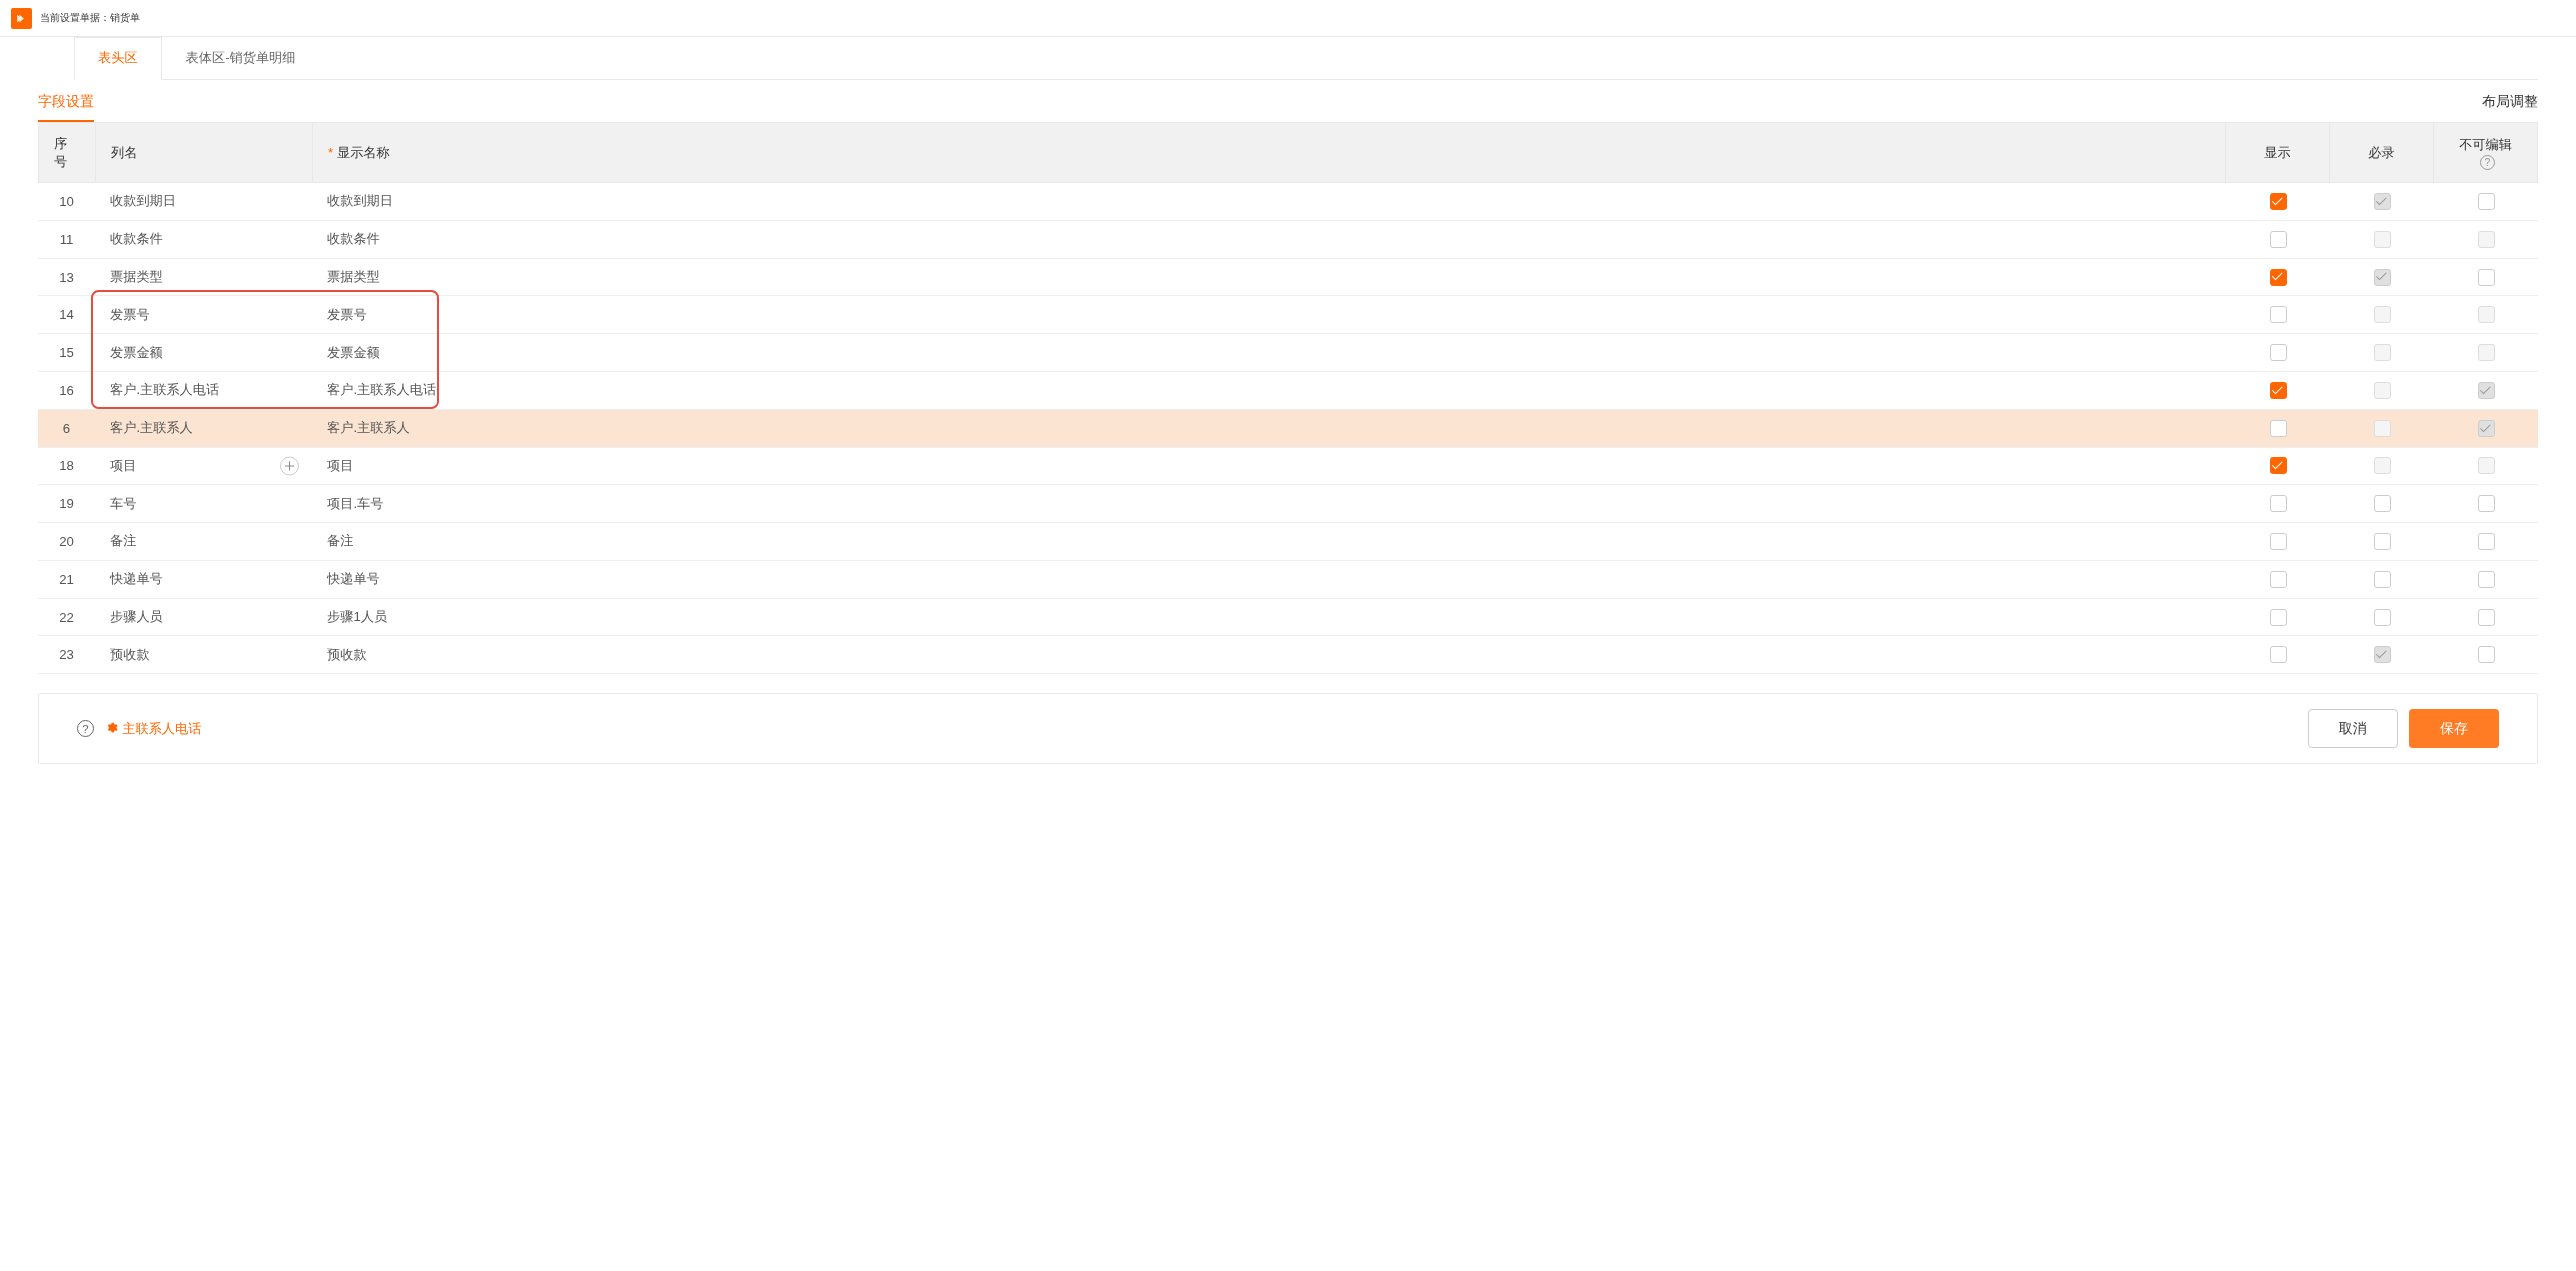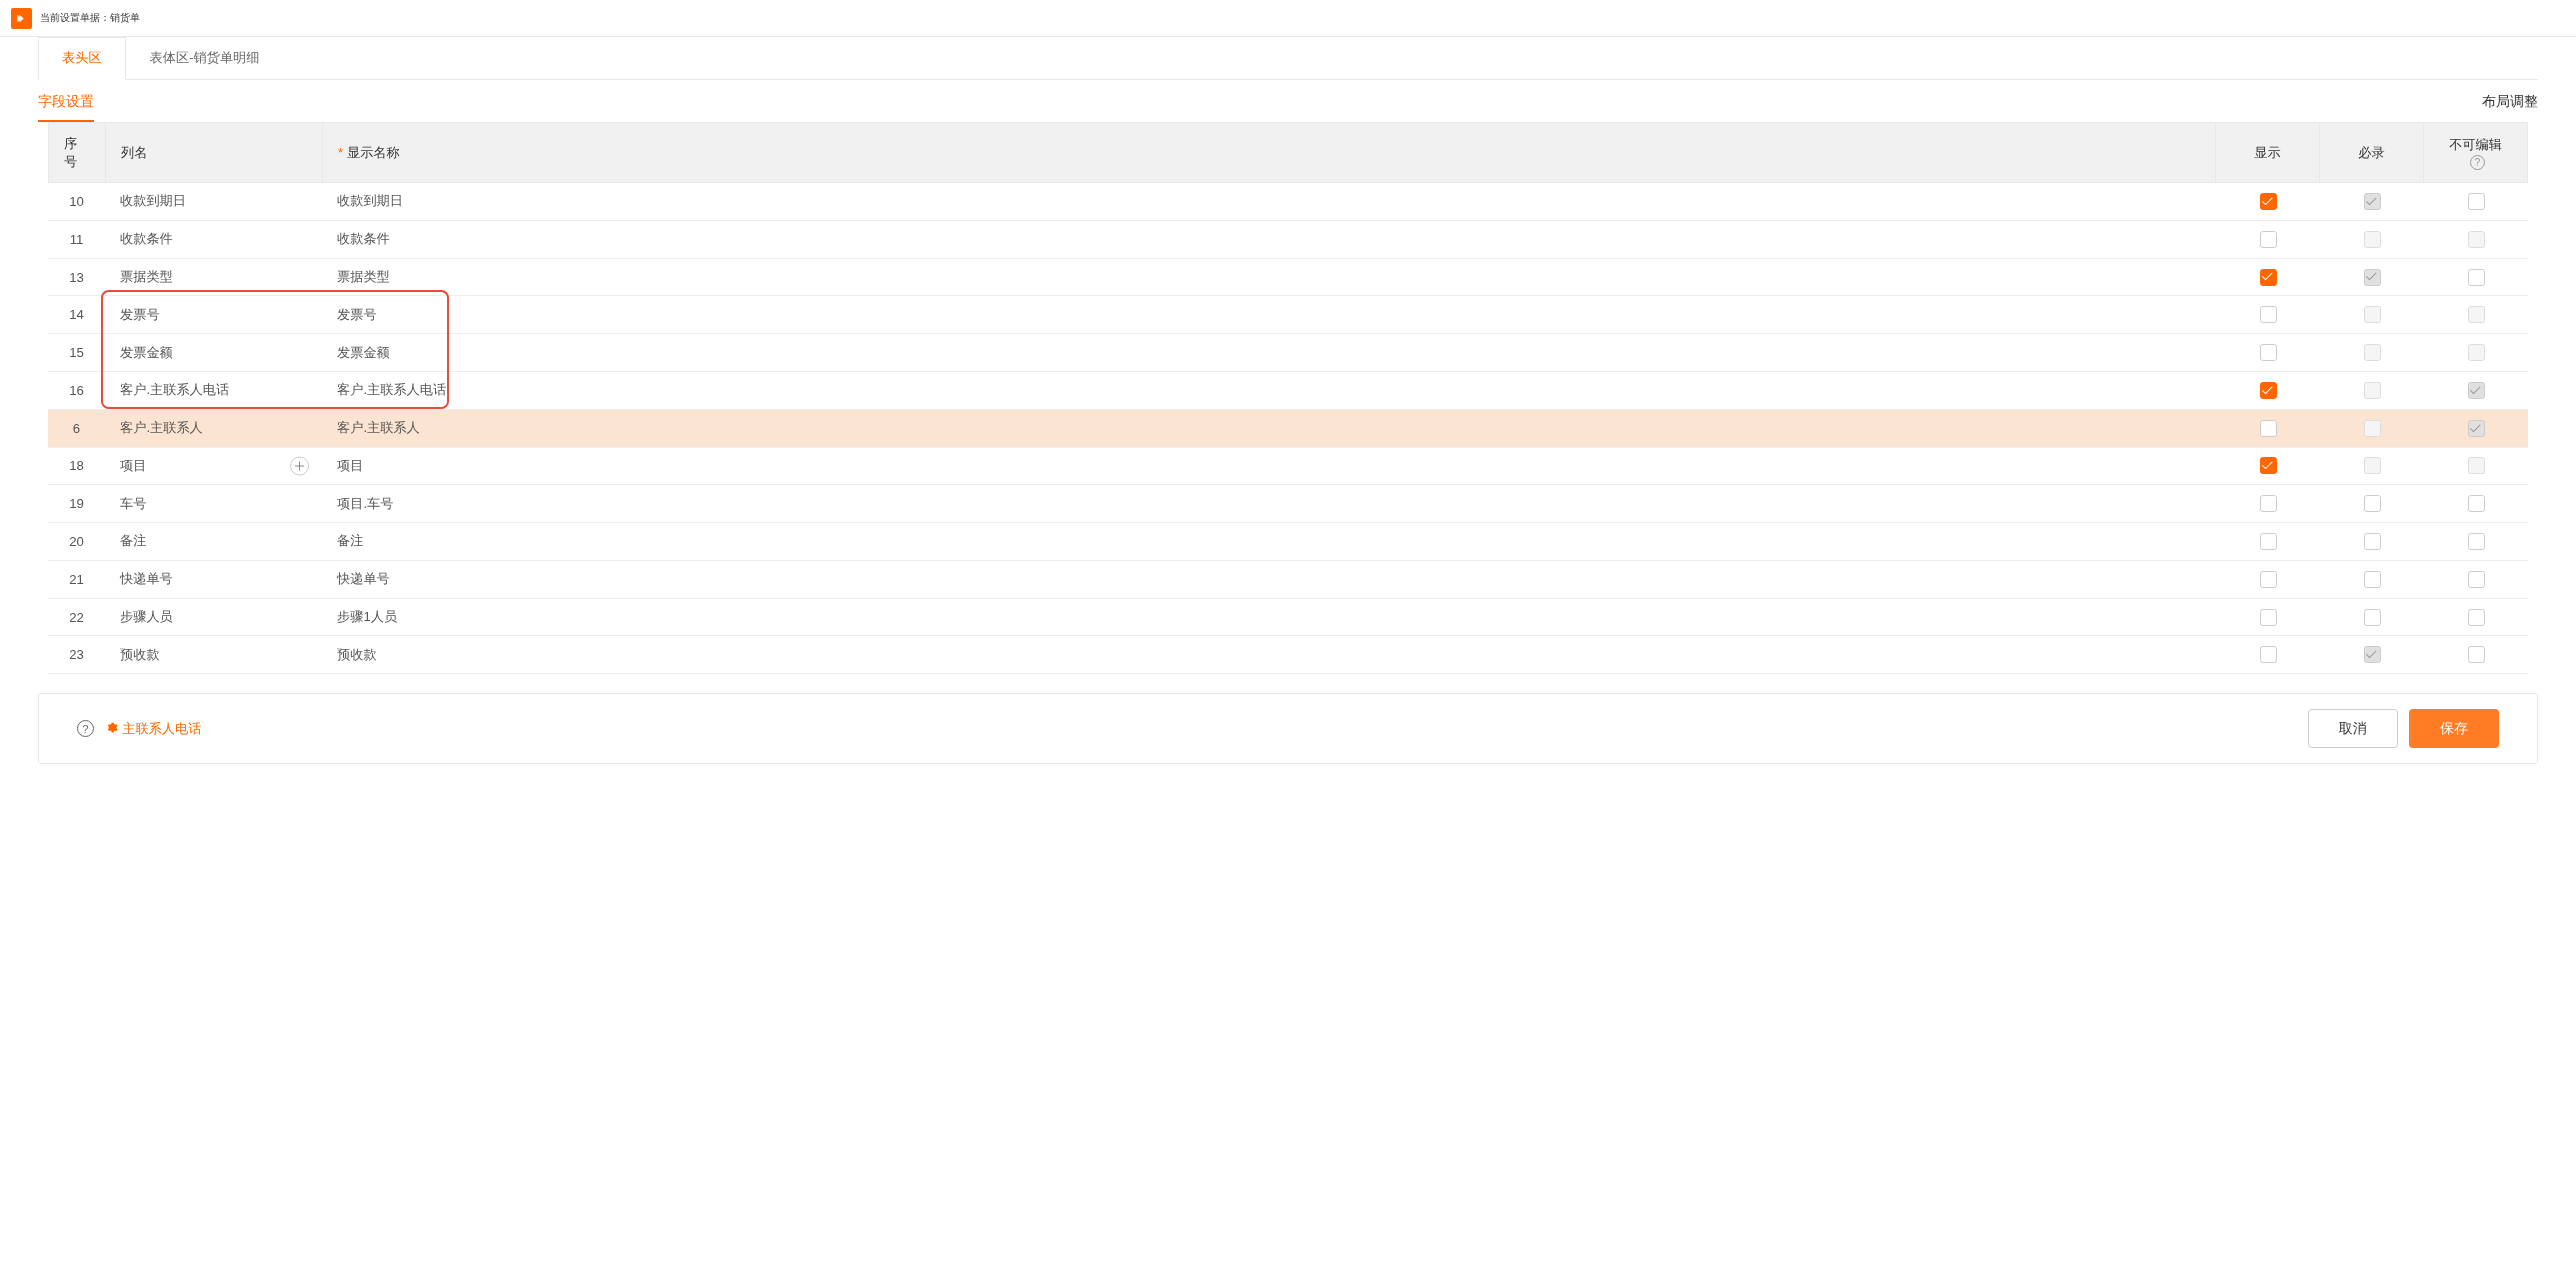--- a/index.html
+++ b/index.html
@@ -37,20 +37,21 @@
     .header-title {
       font-size: 10px;
       color: #333;
     }
     .tabs-wrapper {
       padding: 0 38px;
     }
     .tabs {
       display: flex;
       border-bottom: 0.9px solid #e8e8e8;
+      margin-left: 36px;
     }
     .tab {
       padding: 11.3px 23px;
       cursor: pointer;
       color: #666;
       border: 0.9px solid transparent;
       border-bottom: none;
       margin-bottom: -0.9px;
     }
     .tab.active {
@@ -70,21 +71,21 @@
       cursor: pointer;
       color: #333;
       font-size: 14px;
       border-bottom: 2.8px solid transparent;
     }
     .sub-tab.active {
       color: #f60;
       border-bottom: 2.8px solid #f60;
     }
     .table-container {
-      padding: 0 48px;
+      padding: 0 38px;
     }
     .data-table {
       width: 100%;
       border-collapse: collapse;
     }
     .data-table thead th {
       background: #f1f1f1;
       border: 0.9px solid #e8e8e8;
       padding: 11.3px 15px;
       font-weight: normal;

